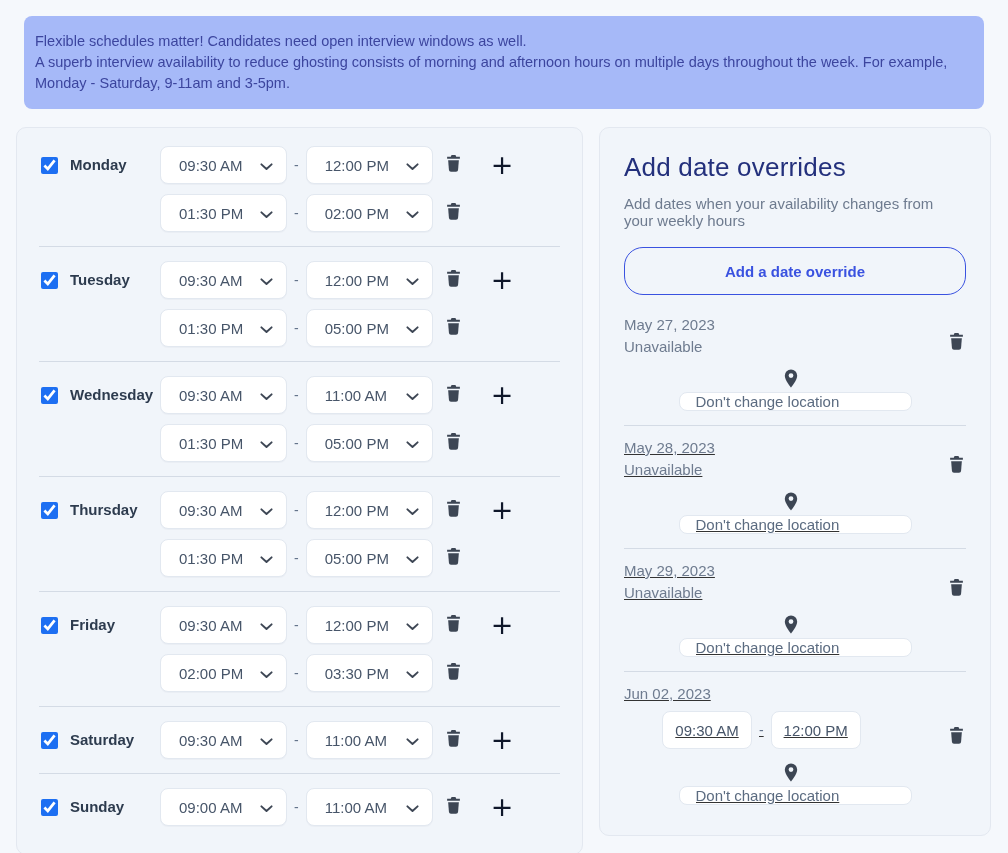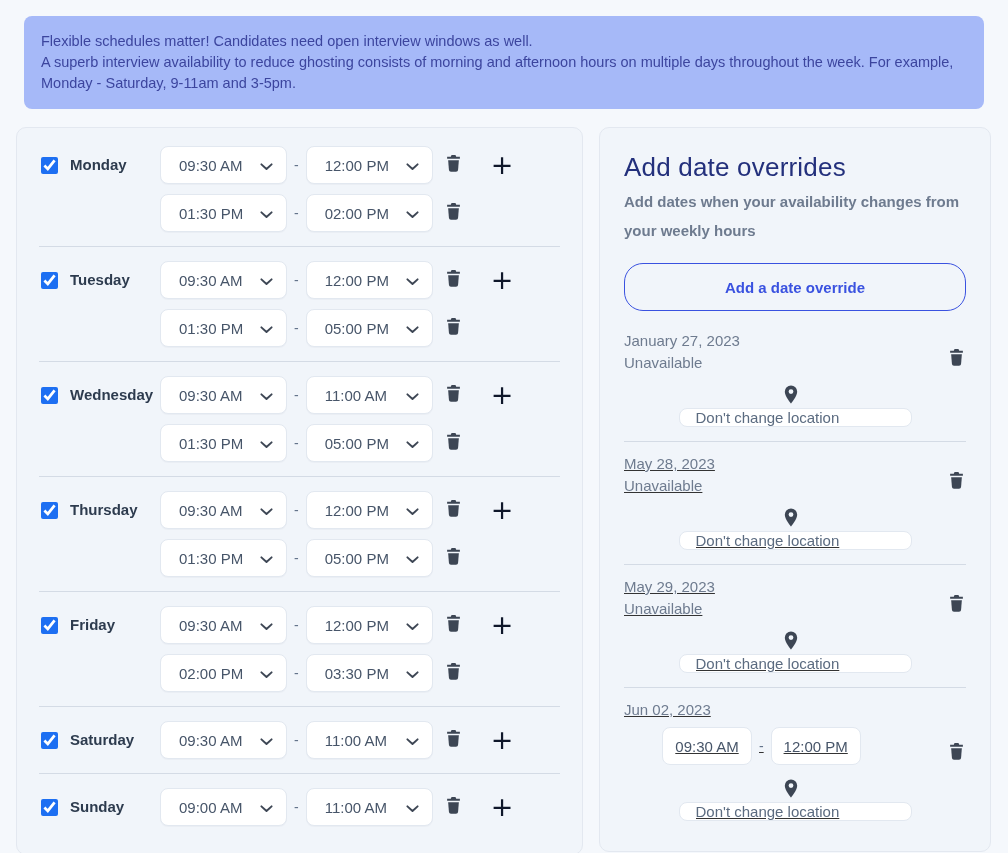--- a/index.html
+++ b/index.html
@@ -6,21 +6,21 @@
   html, body { width: 1008px; height: 853px; overflow: hidden; }
   body {
     font-family: "Liberation Sans", "DejaVu Sans", sans-serif;
     background: var(--page-bg, #f5f8fc);
     color: #333;
   }
   .banner {
     margin: 16px 24px 0 24px;
     background: var(--banner-bg, #a6b9f8);
     border-radius: 8px;
-    padding: 15px 17px;
+    padding: 15px 11px;
     color: var(--banner-text, #3c459e);
     font-size: 14.5px;
     line-height: 21px;
   }
   .panels {
     display: flex;
     gap: 16px;
     margin: 18px 16px 0 16px;
     align-items: flex-start;
   }
@@ -89,25 +89,24 @@
   }
 
   
   .rp-title {
     font-size: 26px;
     font-weight: normal;
     color: var(--title-navy, #23307c);
     letter-spacing: .2px;
   }
   .rp-sub {
-    margin-top: 4px;
+    margin-top: 12px;
     font-size: 15px;
-    line-height: 29px;
+    line-height: 17px;
     color: var(--muted-text, #6e7b8f);
-    font-weight: bold;
   }
   .add-btn {
     margin-top: 18px;
     width: 100%; height: 48px;
     border-radius: 19px;
     border: 1px solid var(--button-blue, #3a52e0);
     background: transparent;
     color: var(--button-blue, #3a52e0);
     font-size: 15px;
     font-weight: bold;
@@ -581,21 +580,21 @@
     </section>
 
     <section class="panel right-panel">
       <h2 class="rp-title">Add date overrides</h2>
       <p class="rp-sub">Add dates when your availability changes from your weekly hours</p>
       <button class="add-btn">Add a date override</button>
       <div class="overrides" id="overrides-root">
   <div class="override">
     <div class="ov-head">
       <div class="ov-left">
-        <div class="ov-date">January 27, 2023</div>
+        <div class="ov-date">May 27, 2023</div>
         <div class="ov-status">Unavailable</div>
 
       </div>
       <button class="icon-btn trash-btn">
         <span>
           <svg class="trash-svg" viewBox="0 0 16 18" width="15" height="17" aria-hidden="true">
             <path d="M5.9 0h4.2l.8 1.7h3.9V4H1.2V1.7h3.9z"></path>
             <path d="M2.3 5.4h11.4l-.8 10.3c-.1 1.2-1.1 2.1-2.2 2.1H5.3c-1.1 0-2.1-.9-2.2-2.1z"></path>
           </svg>
         </span>

